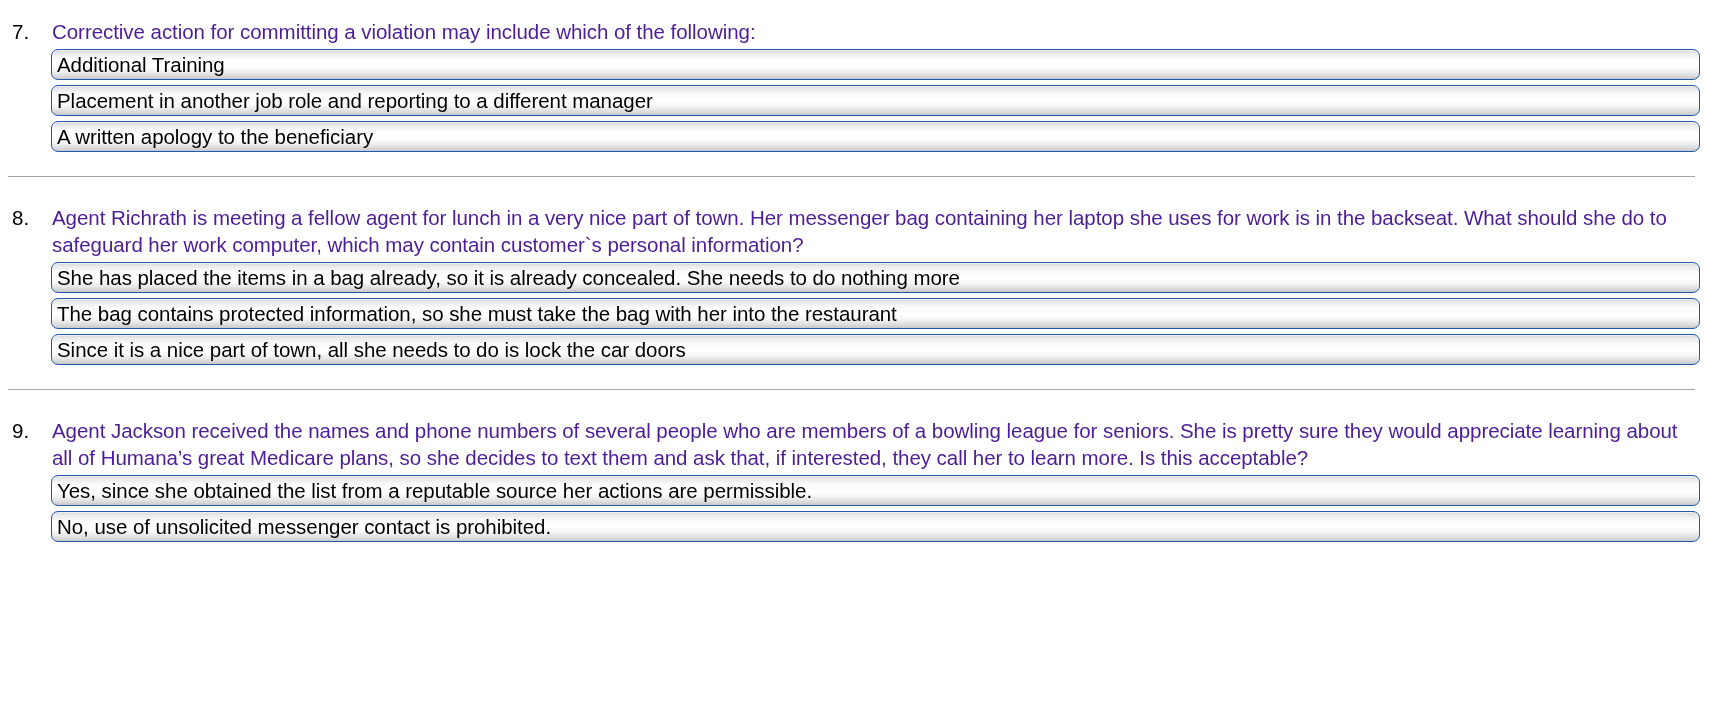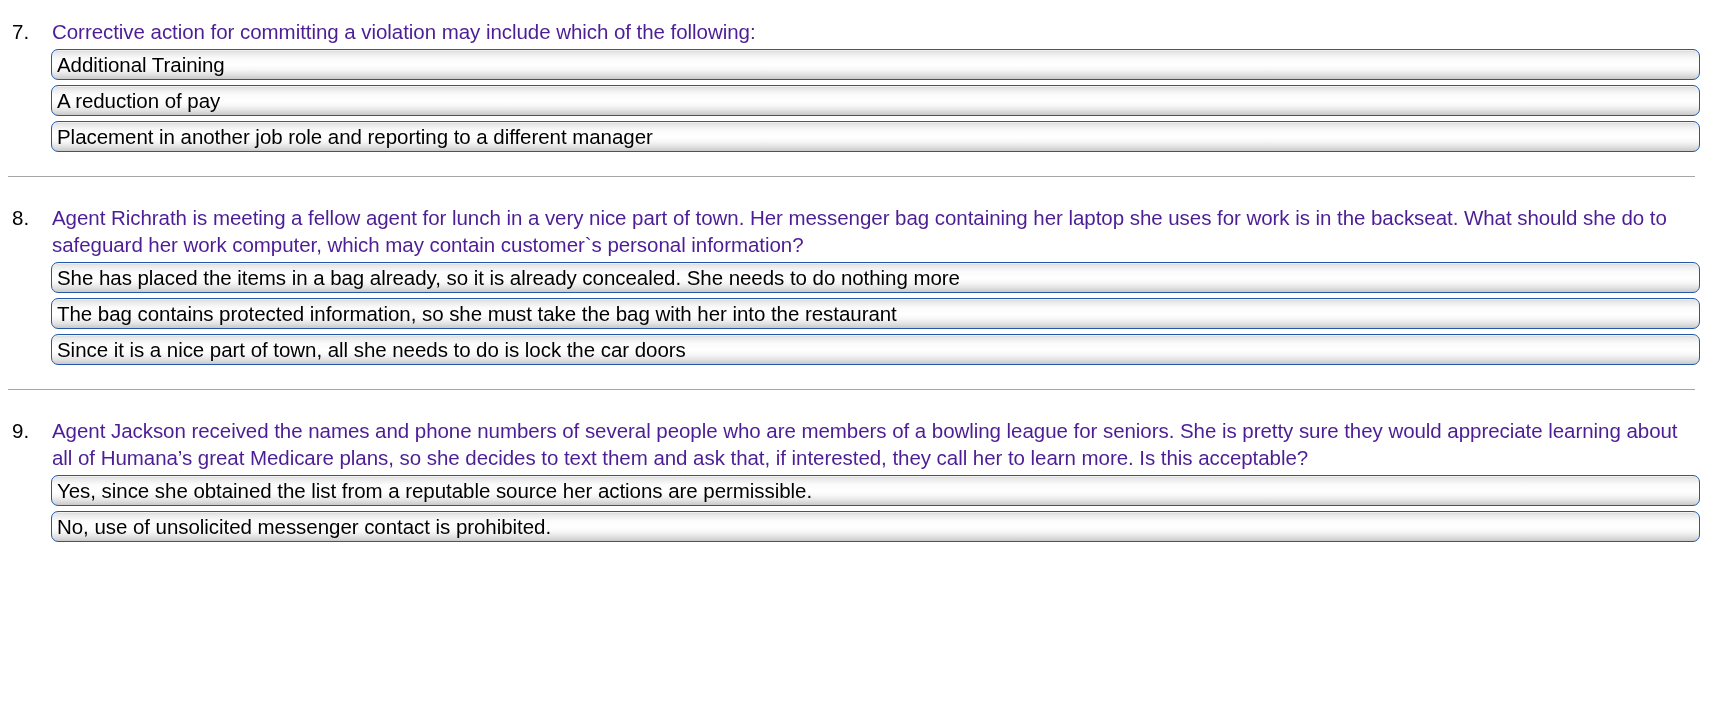--- a/index.html
+++ b/index.html
@@ -114,24 +114,24 @@
   <div class="question-block">
     <div class="q-row">
       <div class="q-num">7.</div>
       <div class="q-text">Corrective action for committing a violation may include which of the following:</div>
     </div>
     <div class="options">
       <div class="option">
         <span class="option-label">Additional Training</span>
       </div>
       <div class="option">
-        <span class="option-label">A reduction of pay</span>
+        <span class="option-label">Placement in another job role and reporting to a different manager</span>
       </div>
       <div class="option">
-        <span class="option-label">Placement in another job role and reporting to a different manager</span>
+        <span class="option-label">A written apology to the beneficiary</span>
       </div>
     </div>
   </div>
 
   <div class="spacer-after-options"></div>
   <div class="separator"></div>
   <div class="spacer-after-sep"></div>
 
   <div class="question-block">
     <div class="q-row">

